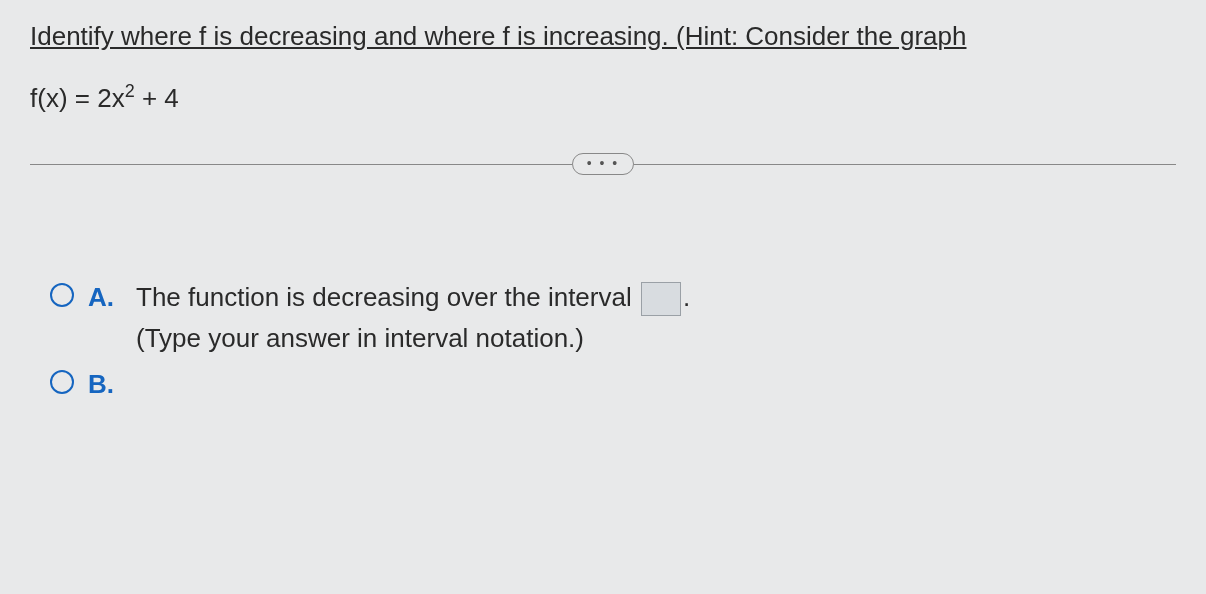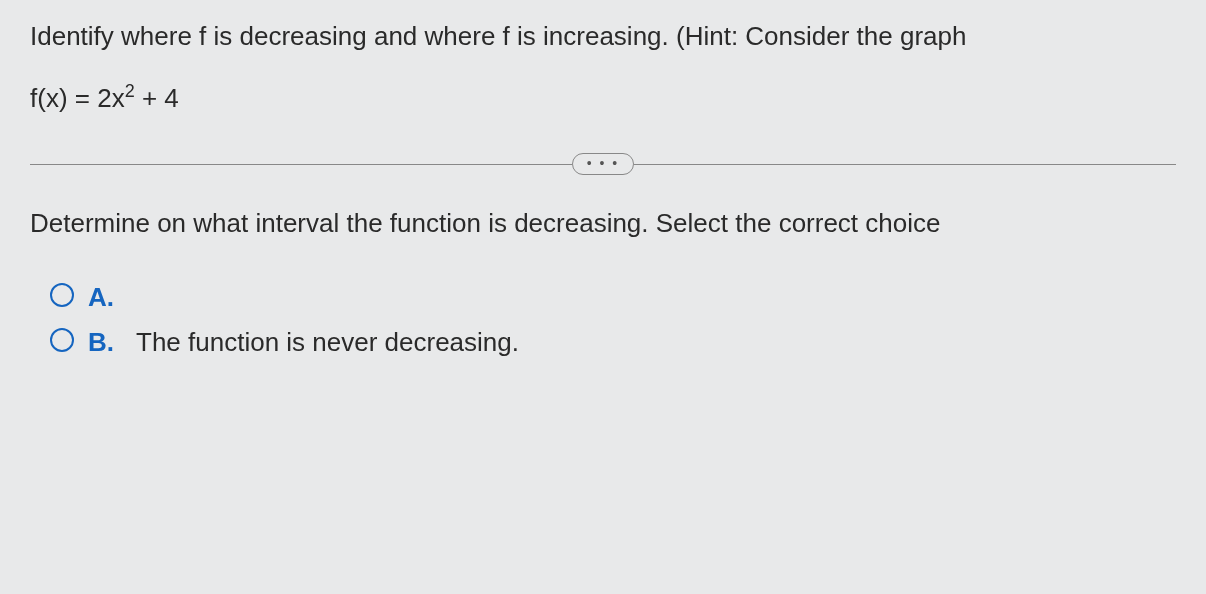--- a/index.html
+++ b/index.html
@@ -13,20 +13,21 @@
       width: 1206px;
       height: 594px;
       padding: 18px 30px;
       color: #2a2a2a;
       font-size: 26px;
       line-height: 1.45;
       overflow: hidden;
     }
     .question-text {
       margin-bottom: 22px;
+      text-decoration: underline;
     }
     .formula {
       margin-bottom: 36px;
       font-size: 26px;
     }
     .formula sup {
       font-size: 18px;
       vertical-align: super;
     }
     .divider-wrap {
@@ -104,27 +105,28 @@
   <span>f(x) = 2x</span><sup>2</sup><span> + 4</span>
 </div>
 
 <div class="divider-wrap">
   <div class="divider-line"></div>
   <div class="divider-pill">• • •</div>
   <div class="divider-line"></div>
 </div>
 
 <div class="instruction-text">
-  <span>Determine on what interval the function is decreasing. Select the correct choice</span><br>
+  <br>
 </div>
 
 <div class="choice-row">
   <div class="radio"></div>
   <div class="choice-letter">A.</div>
+  <div class="choice-body">
+    <span>The function is decreasing over the interval </span><span class="inline-input"></span><span>.</span>
+    <div class="hint-line">(Type your answer in interval notation.)</div>
+  </div>
 </div>
 
 <div class="choice-row">
   <div class="radio"></div>
   <div class="choice-letter">B.</div>
-  <div class="choice-body">
-    <span>The function is never decreasing.</span>
-  </div>
 </div>
 
 </body></html>

